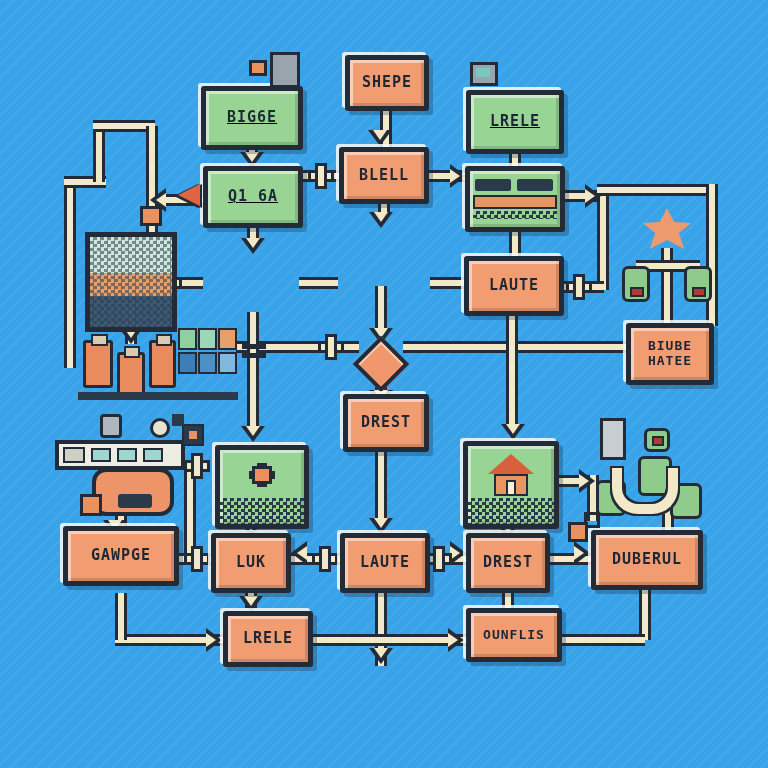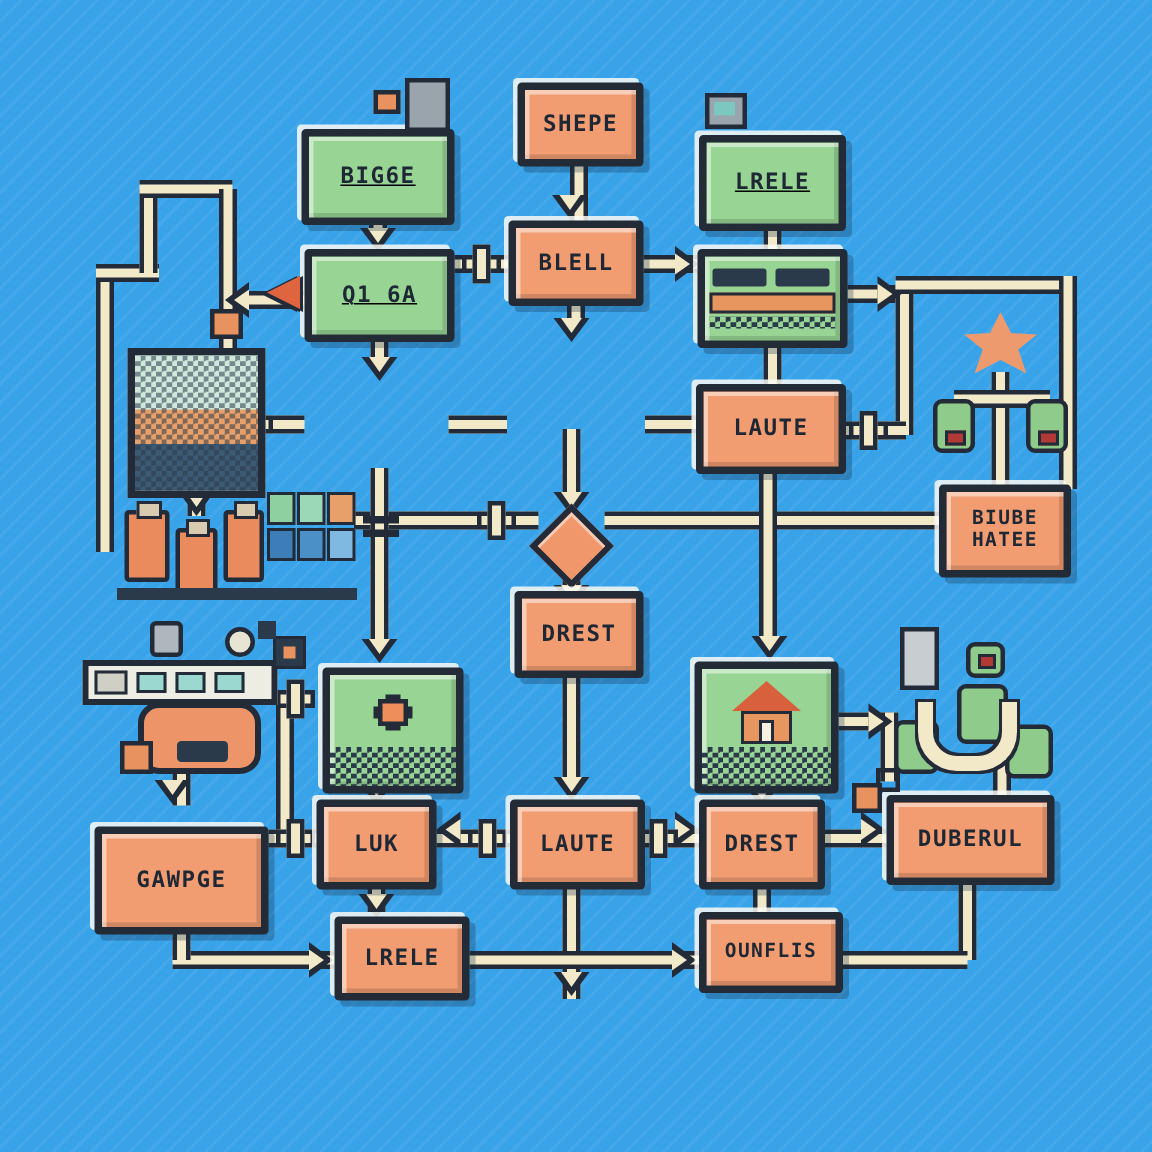--- a/index.html
+++ b/index.html
@@ -203,21 +203,21 @@
 
   <div class="box gb" style="left:463px;top:441px;width:96px;height:88px;justify-content:flex-start">
     <div style="position:relative;width:100%;height:100%">
       <div style="position:absolute;left:20px;top:8px;width:0;height:0;border-left:23px solid transparent;border-right:23px solid transparent;border-bottom:20px solid #D9603C"></div>
       <div style="position:absolute;left:26px;top:28px;width:34px;height:22px;background:#E8965F;border:2px solid #232B38"></div>
       <div style="position:absolute;left:38px;top:34px;width:10px;height:16px;background:#F5F0E0;border:2px solid #232B38"></div>
       <div class="checker" style="position:absolute;left:0;top:52px;width:86px;height:26px"></div>
     </div>
   </div>
 
-  <div class="box ob" style="left:63px;top:551px;width:116px;height:72px">
+  <div class="box ob" style="left:63px;top:526px;width:116px;height:60px">
     <span class="lbl">GAWPGE</span>
     </div>
   <div class="box ob" style="left:211px;top:533px;width:80px;height:60px">
     <span class="lbl">LUK</span>
     </div>
   <div class="box ob" style="left:340px;top:533px;width:90px;height:60px">
     <span class="lbl">LAUTE</span>
     </div>
   <div class="box ob" style="left:466px;top:533px;width:84px;height:60px">
     <span class="lbl">DREST</span>

